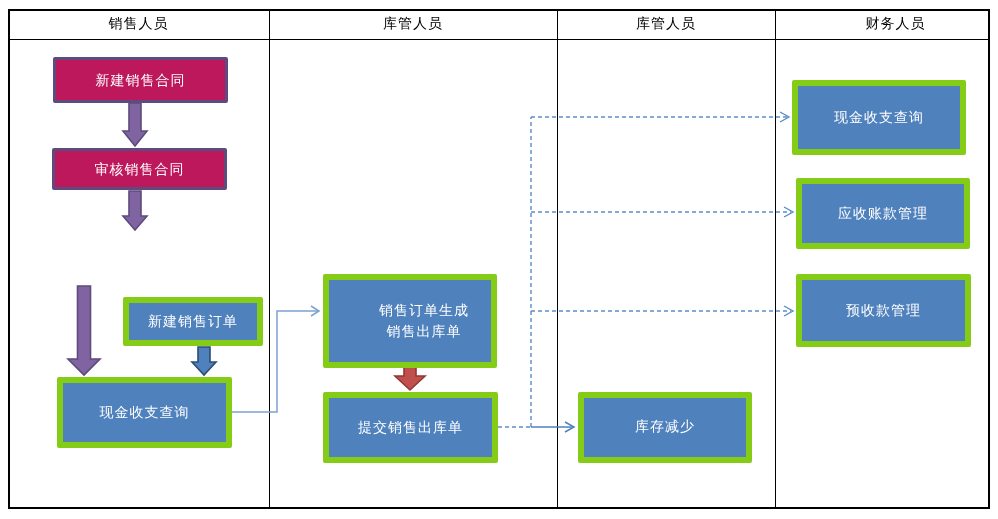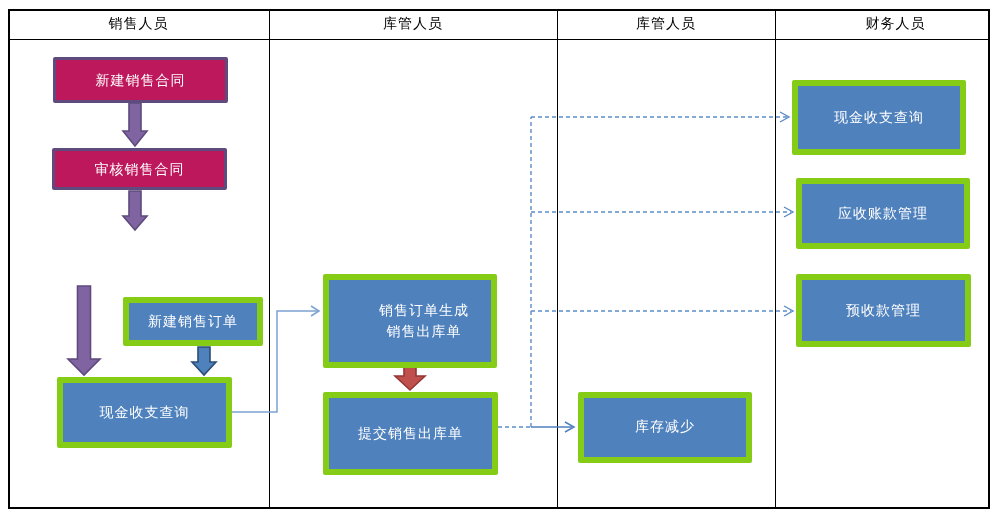--- a/index.html
+++ b/index.html
@@ -107,21 +107,21 @@
     <span>新建销售订单</span>
   </div>
   <div class="node blue" style="left:57px;top:377px;width:175px;height:71px;">
     <span>现金收支查询</span>
   </div>
 
   <div class="node blue" style="left:323px;top:274px;width:174px;height:94px;padding-left:28px;">
     <span>销售订单生成</span>
     <span>销售出库单</span>
   </div>
-  <div class="node blue" style="left:323px;top:392px;width:175px;height:83px;">
+  <div class="node blue" style="left:323px;top:392px;width:175px;height:71px;">
     <span>提交销售出库单</span>
   </div>
 
   <div class="node blue" style="left:578px;top:392px;width:174px;height:71px;font-family:Liberation Mono, monospace;">
     <span>库存减少</span>
   </div>
 
   <div class="node blue" style="left:792px;top:80px;width:174px;height:75px;">
     <span>现金收支查询</span>
   </div>

